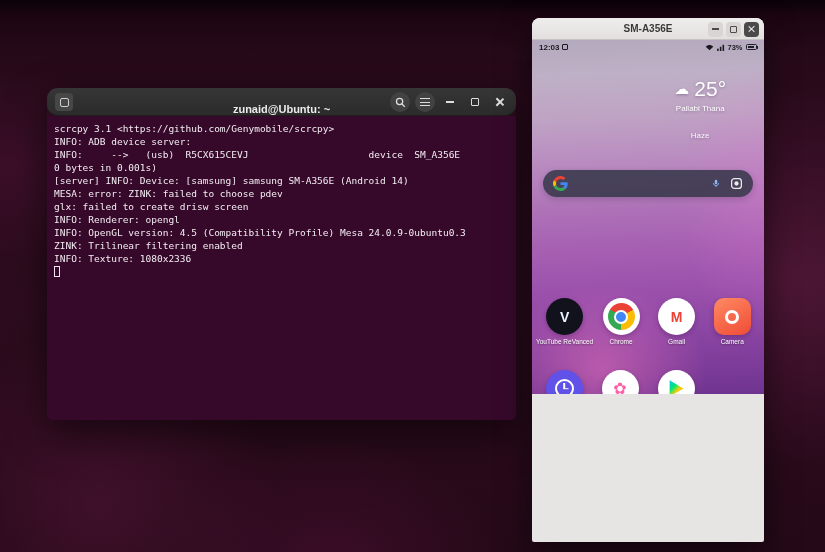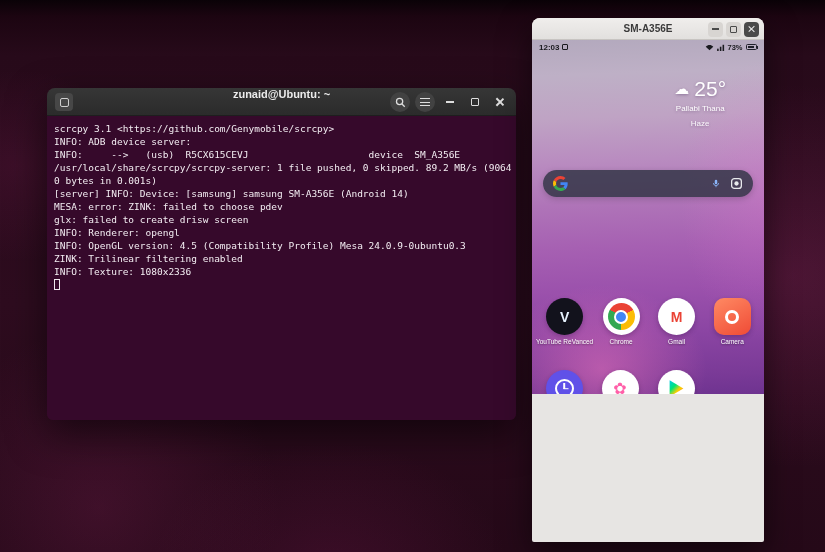--- a/index.html
+++ b/index.html
@@ -11,21 +11,21 @@
     background:
       radial-gradient(420px 320px at 96% 50%, rgba(200,60,140,.20), transparent 60%),
       radial-gradient(300px 300px at 12% 92%, rgba(150,40,100,.22), transparent 60%),
       radial-gradient(300px 220px at 40% 104%, rgba(120,25,80,.28), transparent 60%),
       radial-gradient(200px 160px at 2% 30%, rgba(140,35,95,.18), transparent 60%); }
 
   
   .terminal-window { position:absolute; left:47px; top:88px; width:469px; height:332px;
     border-radius:8px 8px 6px 6px; overflow:hidden; box-shadow:0 14px 38px rgba(0,0,0,.55); }
   .t-titlebar { height:28px; background:linear-gradient(#363636,#2b2b2b); border-bottom:1px solid #1e1e1e;
-    display:flex; align-items:flex-start; position:relative; }
+    display:flex; align-items:flex-end; position:relative;border-radius:11px; }
   .t-appbtn { position:absolute; left:8px; top:5px; width:18px; height:18px; border-radius:4px;
     background:#474747; display:flex; align-items:center; justify-content:center; }
   .t-appbtn-inner { width:9px; height:9px; border:1px solid #cfcfcf; border-radius:2px; }
   .t-title { flex:1; text-align:center; color:#ececec; font-size:11px; font-weight:700; }
   .t-actions { position:absolute; right:6px; top:4px; display:flex; gap:5px; align-items:center; }
   .tbtn { width:20px; height:20px; border-radius:50%; display:flex; align-items:center; justify-content:center; }
   .tbtn.circled { background:#424242; }
   .mag-svg { width:11px; height:11px; }
   .burger { width:10px; height:8px; border-top:1.6px solid #ddd; border-bottom:1.6px solid #ddd; position:relative; }
   .burger::after { content:""; position:absolute; left:0; right:0; top:2.6px; height:1.6px; background:#ddd; }
@@ -75,21 +75,21 @@
   .batt { width:11px; height:5.5px; border:1px solid #20202a; border-radius:1.5px; position:relative; margin-left:1px; }
   .batt::before { content:""; position:absolute; left:.5px; top:.5px; bottom:.5px; width:70%; background:#20202a; }
   .batt::after { content:""; position:absolute; right:-2.4px; top:1px; width:1.4px; height:3px; background:#20202a; }
 
   .p-weather { position:absolute; top:38px; left:45%; right:0; text-align:center; color:#fff;
     text-shadow:0 1px 3px rgba(60,30,80,.35); }
   .pw-top { display:flex; align-items:center; justify-content:center; gap:5px; }
   .pw-cloud { font-size:15px; line-height:1; }
   .pw-temp { font-size:21px; font-weight:300; line-height:1; }
   .pw-loc { font-size:8px; margin-top:5px; }
-  .pw-cond { font-size:8px; margin-top:6px; opacity:.92; }
+  .pw-cond { font-size:8px; margin-top:18px; opacity:.92; }
 
   .p-search { position:absolute; top:130px; left:11px; right:11px; height:27px; border-radius:14px;
     background:rgba(44,49,64,.8); display:flex; align-items:center; padding:0 10px; gap:9px;
     box-shadow:0 2px 6px rgba(0,0,0,.18); }
   .sp { flex:1; }
   .g-svg { width:15px; height:15px; display:block; }
   .mic-svg { width:10px; height:13px; display:block; }
   .lens-svg { width:13px; height:13px; display:block; }
 
   .p-grid { position:absolute; left:4px; right:4px; display:grid; grid-template-columns:repeat(4,1fr); justify-items:center; }
@@ -173,21 +173,20 @@
         </div>
         <div class="tbtn">
           <span class="g-close"></span>
         </div>
       </div>
     </div>
     <div class="t-body">
         <div class="term-line">scrcpy 3.1 &lt;https://github.com/Genymobile/scrcpy&gt;</div>
         <div class="term-line">INFO: ADB device server:</div>
         <div class="term-line">INFO:     --&gt;   (usb)  R5CX615CEVJ                     device  SM_A356E</div>
-        <div class="term-line">/usr/local/share/scrcpy/scrcpy-server: 1 file pushed, 0 skipped. 89.2 MB/s (9064</div>
         <div class="term-line">0 bytes in 0.001s)</div>
         <div class="term-line">[server] INFO: Device: [samsung] samsung SM-A356E (Android 14)</div>
         <div class="term-line">MESA: error: ZINK: failed to choose pdev</div>
         <div class="term-line">glx: failed to create drisw screen</div>
         <div class="term-line">INFO: Renderer: opengl</div>
         <div class="term-line">INFO: OpenGL version: 4.5 (Compatibility Profile) Mesa 24.0.9-0ubuntu0.3</div>
         <div class="term-line">ZINK: Trilinear filtering enabled</div>
         <div class="term-line">INFO: Texture: 1080x2336</div>
         <div class="term-line"><span class="t-cursor"></span></div>
       </div>

